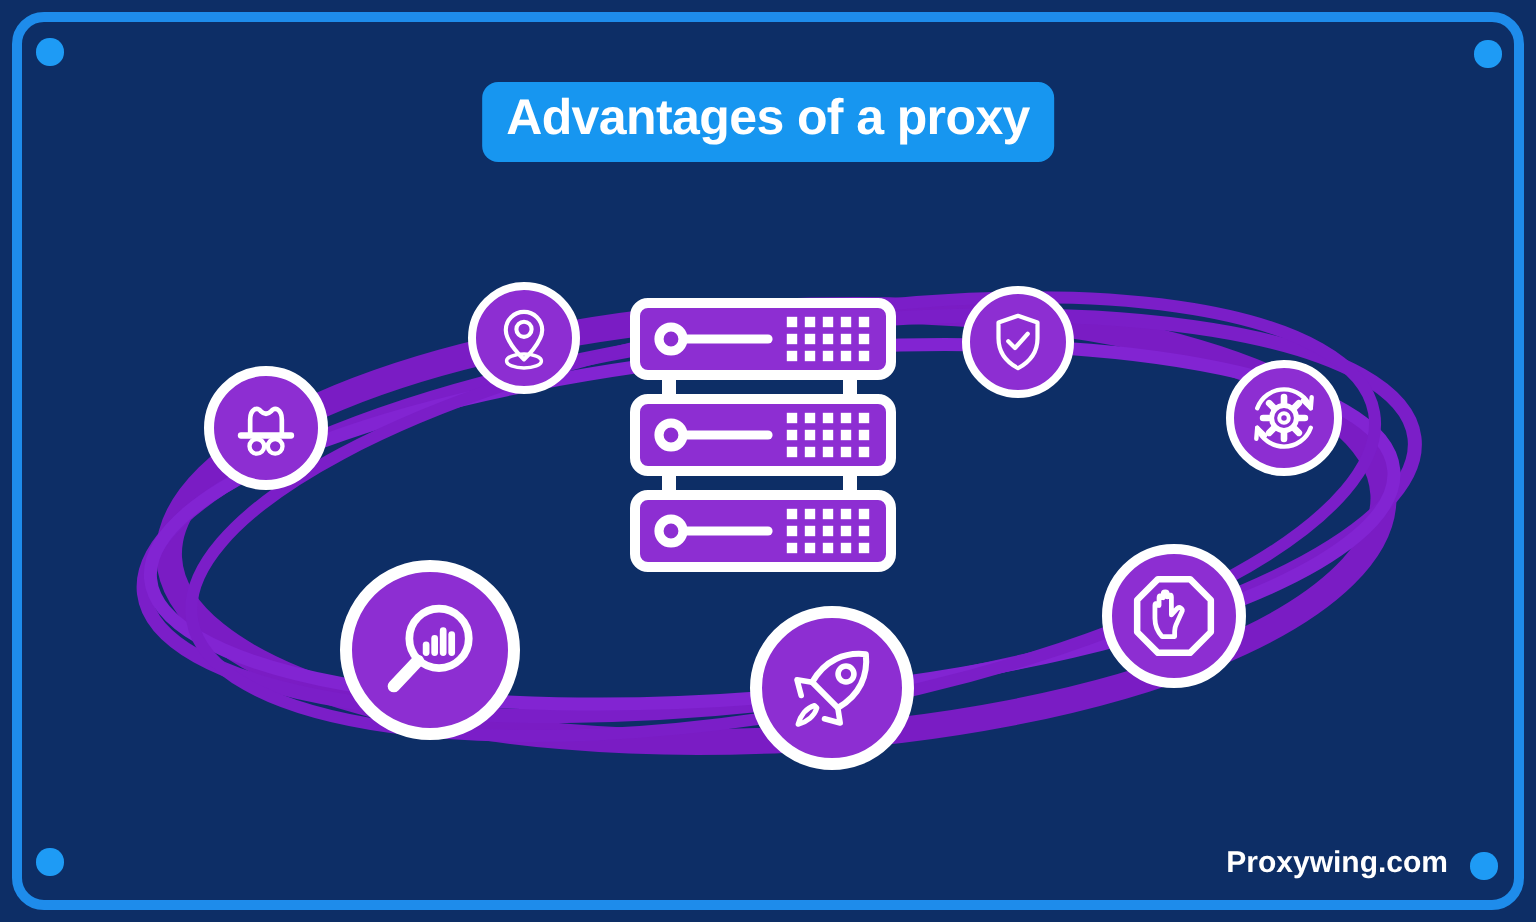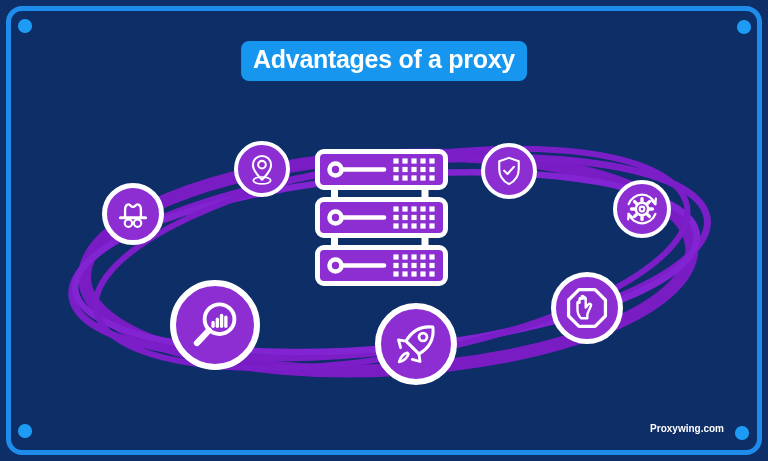--- a/index.html
+++ b/index.html
@@ -30,21 +30,21 @@
     background:var(--dot,#1e9bf5);z-index:4;
   }
   .banner{
     position:absolute;top:41px;left:50%;transform:translateX(-50%);
     background:var(--banner-bg,#1796f0);color:var(--banner-text,#ffffff);
     font-size:25px;font-weight:bold;letter-spacing:-0.3px;
     padding:4px 12px 7px;border-radius:8px;white-space:nowrap;z-index:4;
   }
   .brand{
     position:absolute;top:423px;right:44px;
-    color:var(--brand-text,#ffffff);font-size:10px;font-weight:bold;z-index:4;
+    color:var(--brand-text,#ffffff);font-size:15px;font-weight:bold;z-index:4;
   }
 </style>
 </head>
 <body>
 
 <div class="stage">
 
   <svg class="rings" width="768" height="461" viewBox="0 0 768 461">
     <g transform="rotate(-3 388 261)">
       <ellipse cx="388" cy="263" rx="304" ry="107" stroke="#7a1cc4" stroke-width="13"></ellipse>

